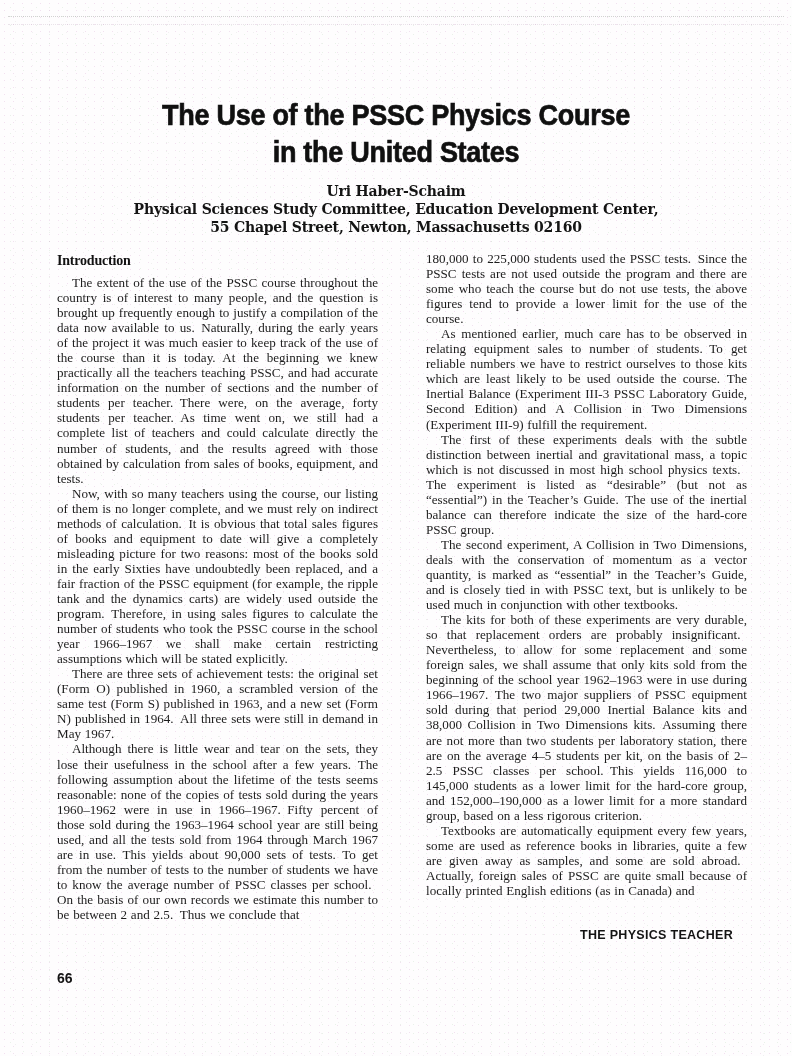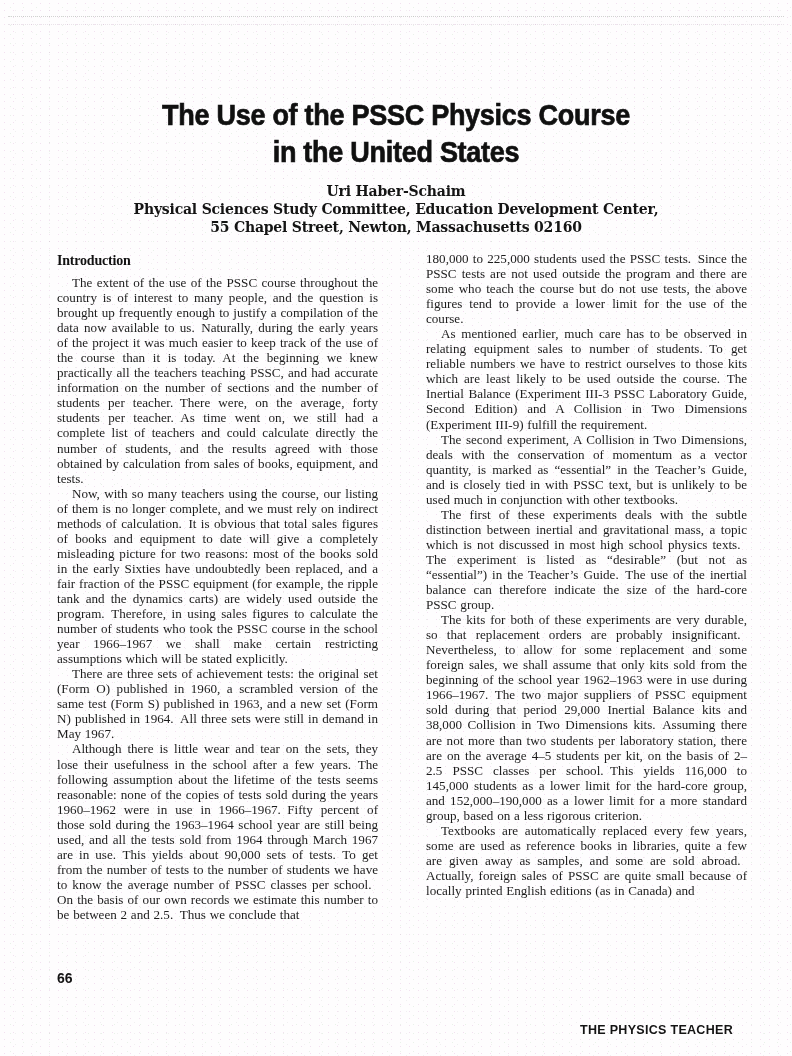--- a/index.html
+++ b/index.html
@@ -65,21 +65,21 @@
     word-spacing: 0.5px;
   }
   .col p.cont { text-indent: 0; }
 
   .footer-page-num {
     position: absolute; left: 57px; top: 970px;
     font-family: "Liberation Sans", sans-serif;
     font-weight: 700; font-size: 14px; color: #141414; text-align: right;
   }
   .footer-journal {
-    position: absolute; right: 59px; top: 1023px;
+    position: absolute; right: 59px; top: 928px;
     font-family: "Liberation Sans", sans-serif;
     font-weight: 700; font-size: 12.5px; letter-spacing: 0.3px; color: #141414;
   }
 </style>
 </head>
 <body>
 
 <div class="paper">
   <div class="artifact a1"></div>
   <div class="artifact a2"></div>
@@ -99,21 +99,21 @@
     <h2>Introduction</h2>
     <p>The extent of the use of the PSSC course throughout the country is of interest to many people, and the question is brought up frequently enough to justify a compilation of the data now available to us. Naturally, during the early years of the project it was much easier to keep track of the use of the course than it is today. At the beginning we knew practically all the teachers teaching PSSC, and had accurate information on the number of sections and the number of students per teacher. There were, on the average, forty students per teacher. As time went on, we still had a complete list of teachers and could calculate directly the number of students, and the results agreed with those obtained by calculation from sales of books, equipment, and tests.</p>
     <p>Now, with so many teachers using the course, our listing of them is no longer complete, and we must rely on indirect methods of calculation. It is obvious that total sales figures of books and equipment to date will give a completely misleading picture for two reasons: most of the books sold in the early Sixties have undoubtedly been replaced, and a fair fraction of the PSSC equipment (for example, the ripple tank and the dynamics carts) are widely used outside the program. Therefore, in using sales figures to calculate the number of students who took the PSSC course in the school year 1966–1967 we shall make certain restricting assumptions which will be stated explicitly.</p>
     <p>There are three sets of achievement tests: the original set (Form O) published in 1960, a scrambled version of the same test (Form S) published in 1963, and a new set (Form N) published in 1964. All three sets were still in demand in May 1967.</p>
     <p>Although there is little wear and tear on the sets, they lose their usefulness in the school after a few years. The following assumption about the lifetime of the tests seems reasonable: none of the copies of tests sold during the years 1960–1962 were in use in 1966–1967. Fifty percent of those sold during the 1963–1964 school year are still being used, and all the tests sold from 1964 through March 1967 are in use. This yields about 90,000 sets of tests. To get from the number of tests to the number of students we have to know the average number of PSSC classes per school. On the basis of our own records we estimate this number to be between 2 and 2.5. Thus we conclude that</p>
   </div>
 
   <div class="col col-right">
     <p class="cont">180,000 to 225,000 students used the PSSC tests. Since the PSSC tests are not used outside the program and there are some who teach the course but do not use tests, the above figures tend to provide a lower limit for the use of the course.</p>
     <p>As mentioned earlier, much care has to be observed in relating equipment sales to number of students. To get reliable numbers we have to restrict ourselves to those kits which are least likely to be used outside the course. The Inertial Balance (Experiment III-3 PSSC Laboratory Guide, Second Edition) and A Collision in Two Dimensions (Experiment III-9) fulfill the requirement.</p>
+    <p>The first of these experiments deals with the subtle distinction between inertial and gravitational mass, a topic which is not discussed in most high school physics texts. The experiment is listed as “desirable” (but not as “essential”) in the Teacher’s Guide. The use of the inertial balance can therefore indicate the size of the hard-core PSSC group.</p>
     <p>The second experiment, A Collision in Two Dimensions, deals with the conservation of momentum as a vector quantity, is marked as “essential” in the Teacher’s Guide, and is closely tied in with PSSC text, but is unlikely to be used much in conjunction with other textbooks.</p>
-    <p>The first of these experiments deals with the subtle distinction between inertial and gravitational mass, a topic which is not discussed in most high school physics texts. The experiment is listed as “desirable” (but not as “essential”) in the Teacher’s Guide. The use of the inertial balance can therefore indicate the size of the hard-core PSSC group.</p>
     <p>The kits for both of these experiments are very durable, so that replacement orders are probably insignificant. Nevertheless, to allow for some replacement and some foreign sales, we shall assume that only kits sold from the beginning of the school year 1962–1963 were in use during 1966–1967. The two major suppliers of PSSC equipment sold during that period 29,000 Inertial Balance kits and 38,000 Collision in Two Dimensions kits. Assuming there are not more than two students per laboratory station, there are on the average 4–5 students per kit, on the basis of 2–2.5 PSSC classes per school. This yields 116,000 to 145,000 students as a lower limit for the hard-core group, and 152,000–190,000 as a lower limit for a more standard group, based on a less rigorous criterion.</p>
-    <p>Textbooks are automatically replaced every few years, some are used as reference books in libraries, quite a few are given away as samples, and some are sold abroad. Actually, foreign sales of PSSC are quite small because of locally printed English editions (as in Canada) and</p>
+    <p>Textbooks are automatically equipment every few years, some are used as reference books in libraries, quite a few are given away as samples, and some are sold abroad. Actually, foreign sales of PSSC are quite small because of locally printed English editions (as in Canada) and</p>
   </div>
 
   <div class="footer-page-num">66</div>
   <div class="footer-journal">THE PHYSICS TEACHER</div>
 </div>
 
 </body></html>

